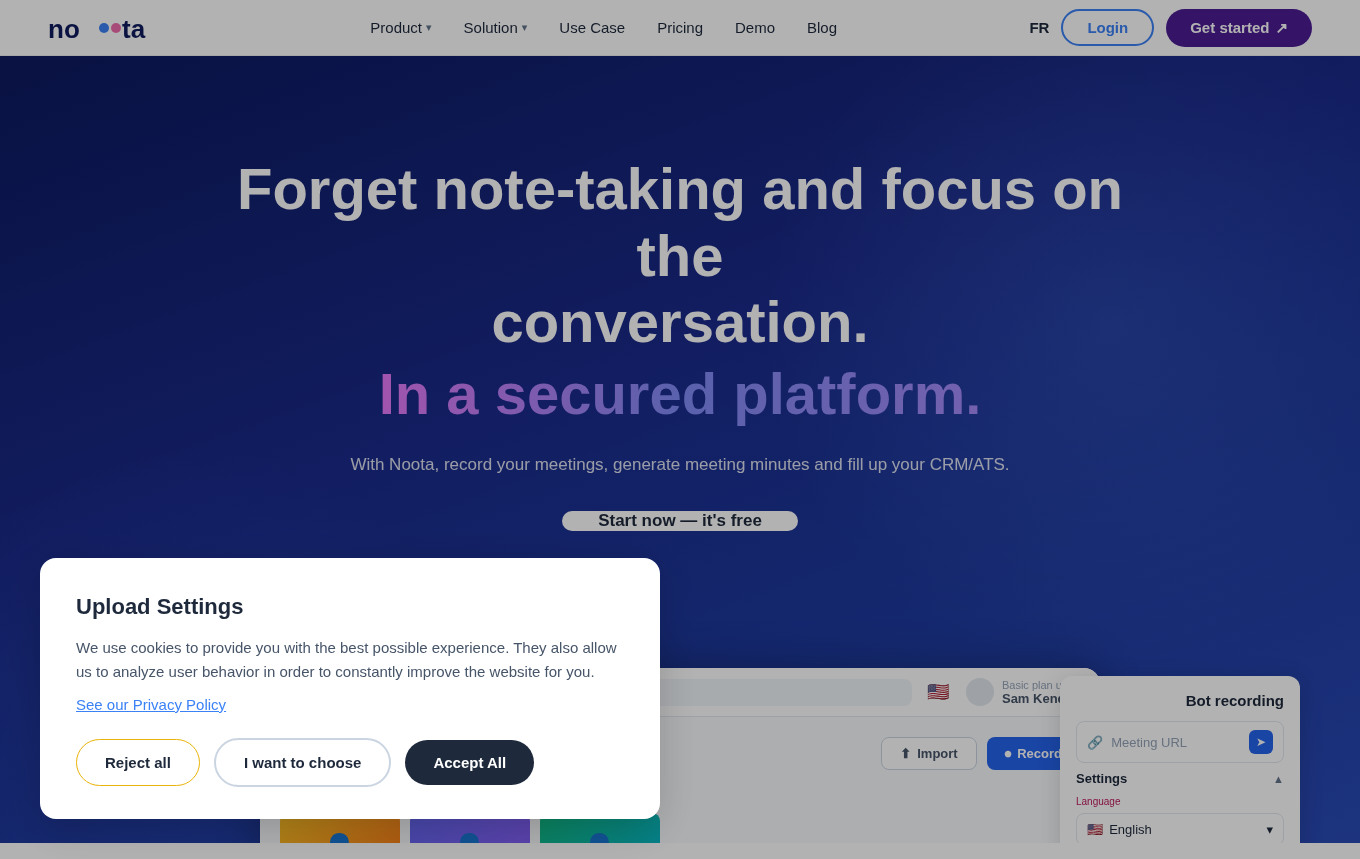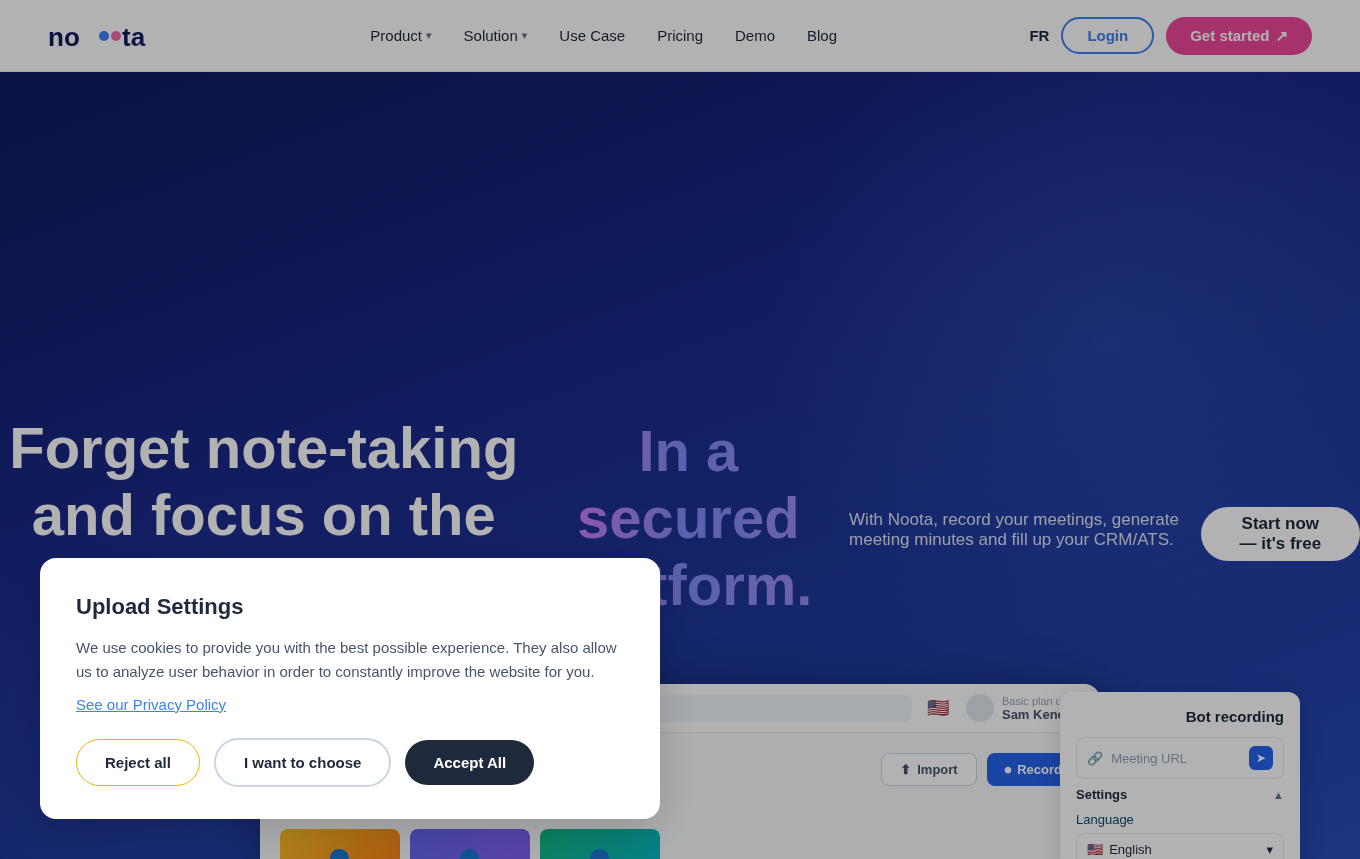--- a/index.html
+++ b/index.html
@@ -1,50 +1,50 @@
 <!DOCTYPE html>
 <html><head>
   <meta charset="utf-8">
   <style>
     * { margin: 0; padding: 0; box-sizing: border-box; }
     body { font-family: -apple-system, BlinkMacSystemFont, 'Segoe UI', sans-serif; overflow-x: hidden; }
 
     
     .navbar {
       display: flex; align-items: center; justify-content: space-between;
-      padding: 0 48px; height: 72px; background: #fff;
+      padding: 0 48px; height: 56px; background: #fff;
       border-bottom: 1px solid #eee; position: relative; z-index: 10;
     }
     .nav-logo { display: flex; align-items: center; }
     .nav-links { display: flex; align-items: center; gap: 8px; }
     .nav-link {
       display: flex; align-items: center; gap: 4px;
       padding: 8px 12px; font-size: 15px; color: #1e293b; cursor: pointer;
       text-decoration: none; border: none; background: none; font-family: inherit;
     }
     .chevron { font-size: 11px; color: #64748b; }
     .nav-right { display: flex; align-items: center; gap: 12px; }
     .lang-btn { font-size: 15px; font-weight: 600; color: #1e293b; cursor: pointer; background: none; border: none; font-family: inherit; }
     .login-btn {
       padding: 8px 24px; border: 2px solid #3b82f6; border-radius: 24px;
       background: #fff; color: #3b82f6; font-size: 15px; font-weight: 600; cursor: pointer; font-family: inherit;
     }
     .getstarted-btn {
       display: flex; align-items: center; gap: 6px;
-      padding: 10px 24px; border-radius: 24px; background: #ec4899;
+      padding: 10px 24px; border-radius: 24px; background: #4c1d95;
       color: #fff; font-size: 15px; font-weight: 600; cursor: pointer;
       border: none; font-family: inherit;
     }
 
     
     .hero {
       min-height: 787px;
       background: linear-gradient(160deg, #0d1a5e 0%, #1a2a8a 40%, #1e3a9f 70%, #2a4ab5 100%);
       position: relative; overflow: hidden;
-      display: flex; flex-direction: row; align-items: center; padding-top: 100px;
+      display: flex; flex-direction: column; align-items: center; padding-top: 100px;
     }
     .hero::before {
       content: ''; position: absolute; top: -80px; right: -100px;
       width: 700px; height: 700px;
       background: radial-gradient(ellipse, rgba(100,150,255,0.18) 0%, transparent 70%);
       border-radius: 50%;
     }
     .hero::after {
       content: ''; position: absolute; bottom: -200px; left: -100px;
       width: 600px; height: 600px;
@@ -60,21 +60,21 @@
       background: linear-gradient(90deg, #e879f9, #818cf8, #a78bfa);
       -webkit-background-clip: text; -webkit-text-fill-color: transparent;
       background-clip: text; max-width: 900px; z-index: 1; margin-top: 4px;
     }
     .hero-desc {
       font-size: 17px; color: rgba(255,255,255,0.85); 
       margin-top: 28px; z-index: 1; max-width: 700px;
     }
     .hero-cta {
       margin-top: 36px; z-index: 1;
-      padding: 7px 36px; border-radius: 32px; background: #fff;
+      padding: 0 36px; border-radius: 32px; background: #fff;
       color: #1e293b; font-size: 17px; font-weight: 700; cursor: pointer;
       border: none; font-family: inherit;
     }
 
     
     .cookie-overlay {
       position: fixed; inset: 0; background: rgba(0,0,0,0.3); z-index: 100;
       display: flex; align-items: flex-end;
     }
     .cookie-box {
@@ -136,21 +136,21 @@
     .thumb-face { width: 100%; height: 100%; display: flex; align-items: center; justify-content: center; font-size: 28px; }
 
     
     .side-panel {
       position: absolute; right: 60px; top: 620px; width: 240px;
       background: #fff; border-radius: 12px; padding: 16px;
       box-shadow: 0 4px 24px rgba(0,0,0,0.15); z-index: 2;
     }
     .panel-title { font-size: 15px; font-weight: 700; color: #1e293b; margin-bottom: 12px; text-align: right; }
     .panel-row { display: flex; align-items: center; gap: 8px; padding: 8px 10px; border: 1px solid #e2e8f0; border-radius: 8px; margin-bottom: 8px; font-size: 13px; color: #475569; }
-    .panel-label { font-size: 13px; color: #0c4a6e; margin-bottom: 6px; }
+    .panel-label { font-size: 10px; color: #be185d; margin-bottom: 6px; }
     .panel-select { display: flex; justify-content: space-between; align-items: center; border: 1px solid #e2e8f0; border-radius: 8px; padding: 8px 10px; font-size: 13px; color: #1e293b; }
   </style>
 </head>
 <body>
 
 <nav class="navbar">
   <div class="nav-logo">
     <svg width="130" height="40" viewBox="0 0 130 40">
       <text x="0" y="30" font-family="Arial Black, sans-serif" font-weight="900" font-size="26" fill="#0d1a5e">no</text>
       <circle cx="56" cy="20" r="5" fill="#3b82f6"></circle>

